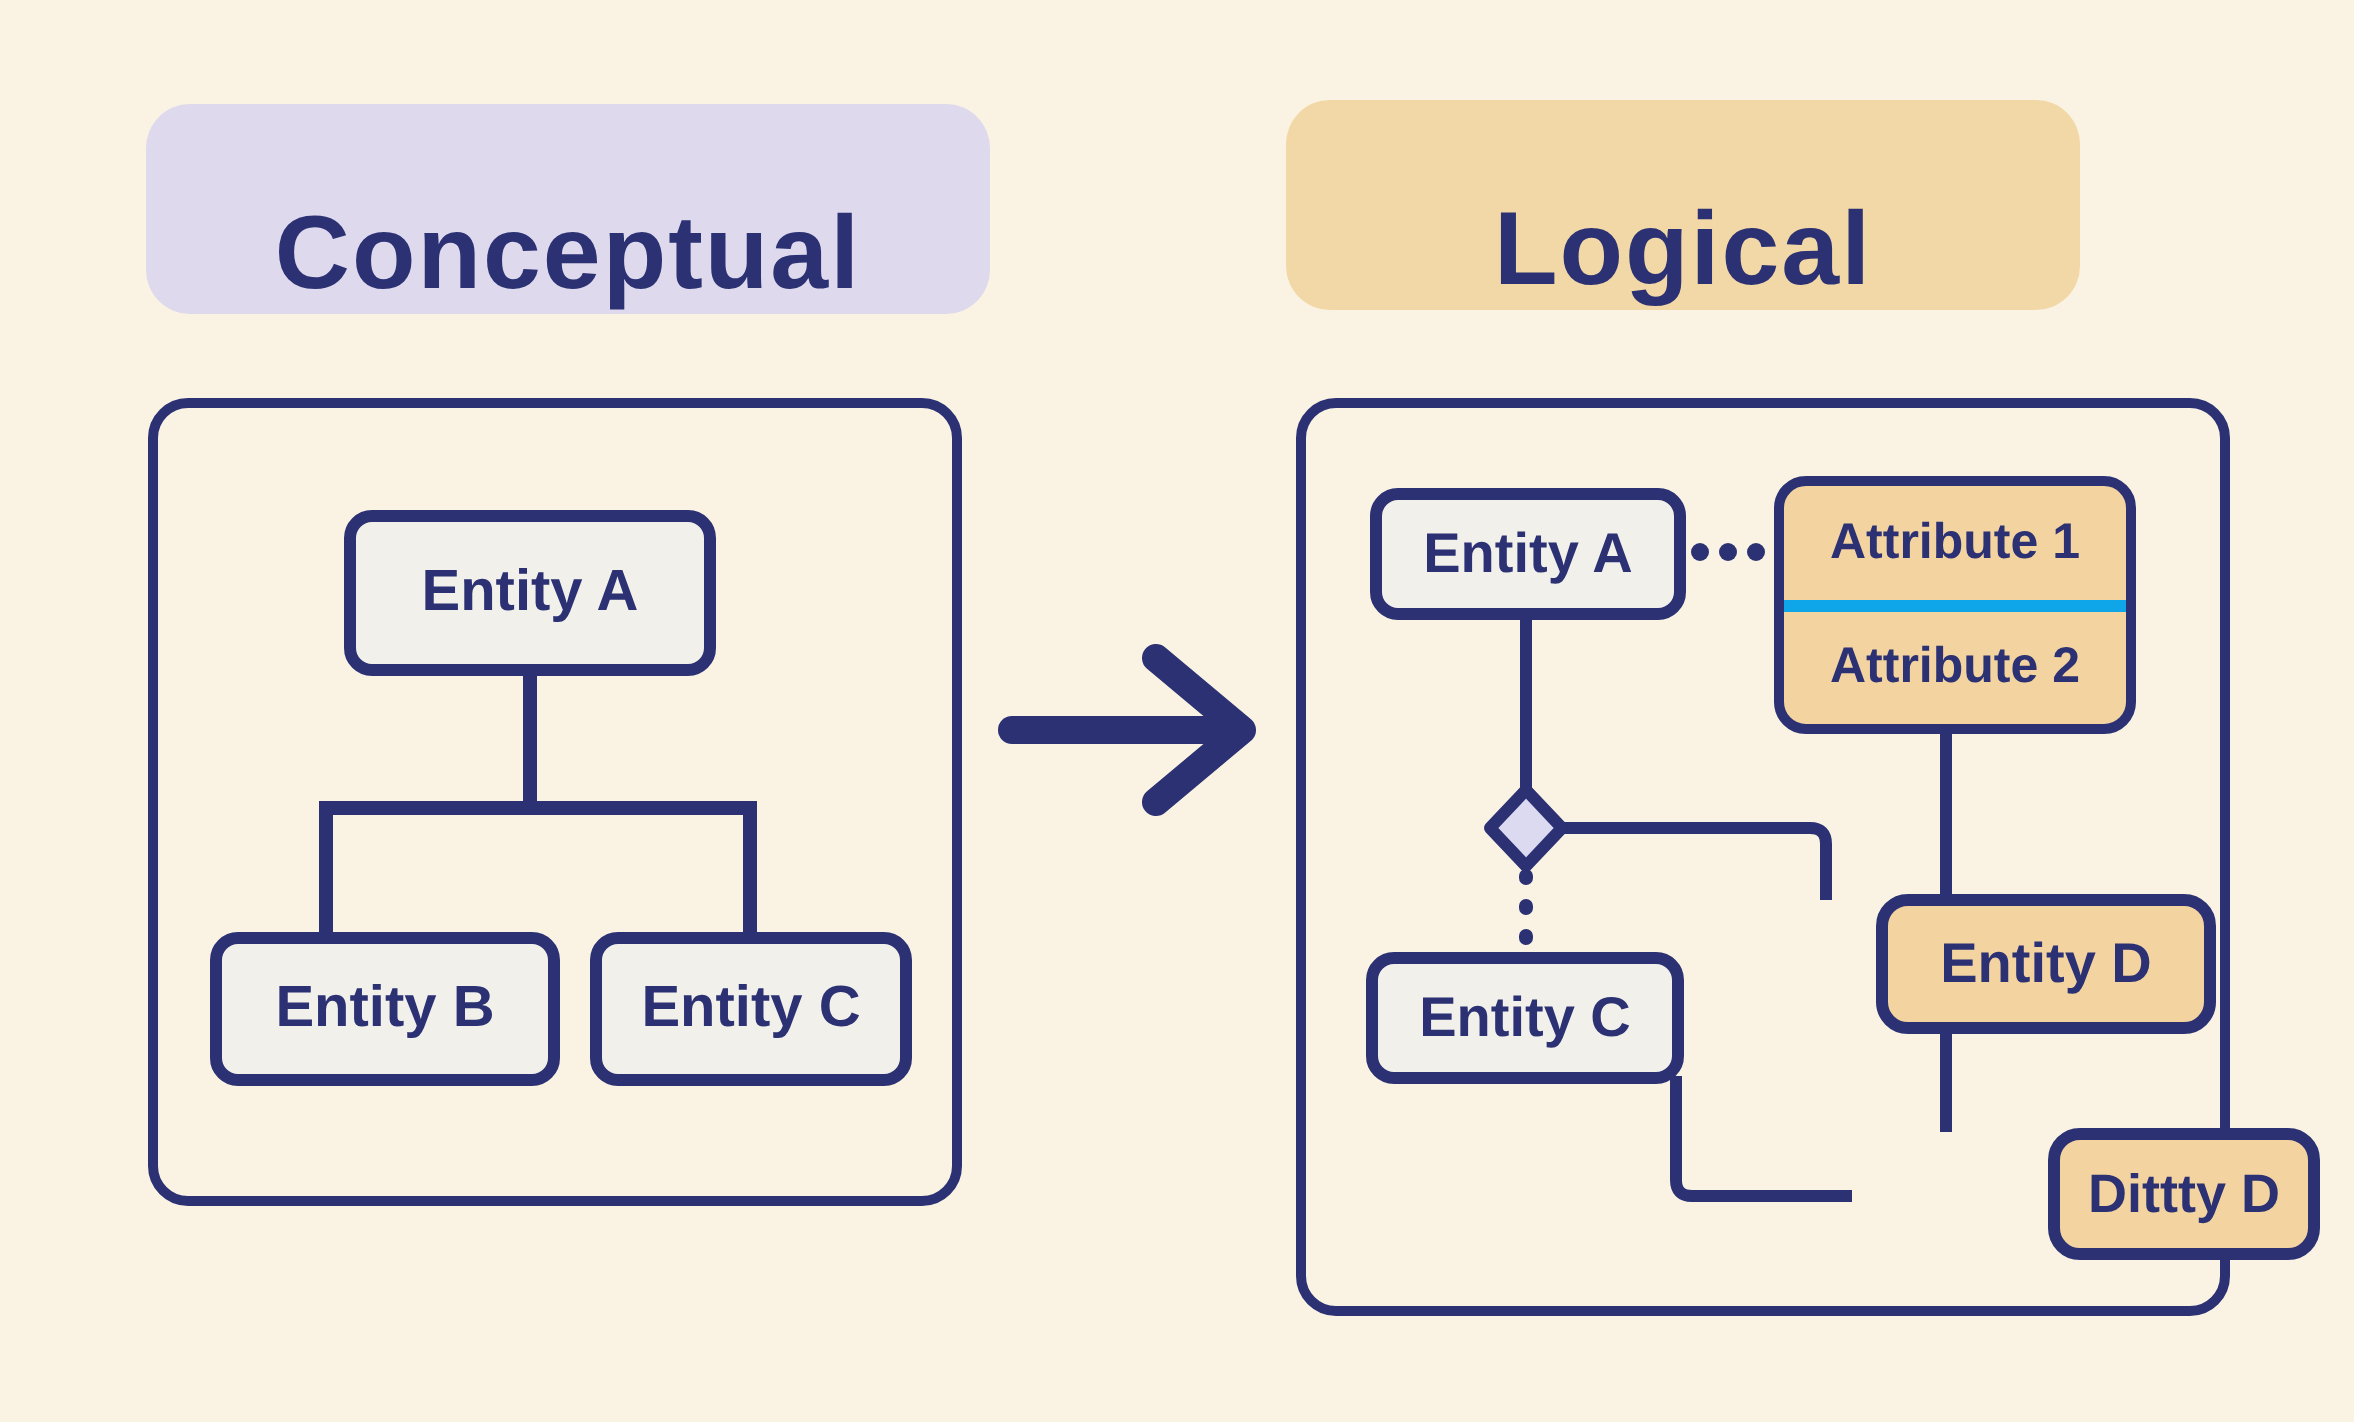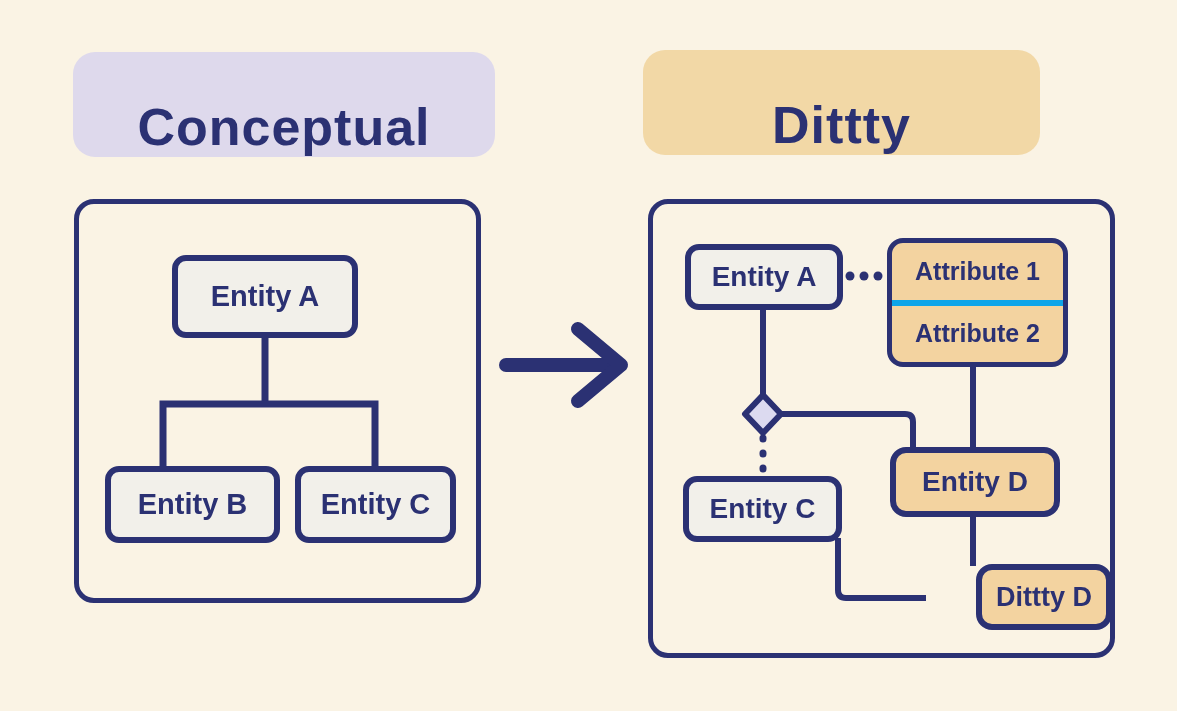--- a/index.html
+++ b/index.html
@@ -31,21 +31,21 @@
   .node{
     position:absolute;
     display:flex;align-items:center;justify-content:center;
     border:6px solid #2b3173;
     border-radius:14px;
     background:#f2f0ea;
     font-weight:bold;
     color:#2b3173;
     box-sizing:border-box;
   }
-  .tan{background:#f3d3a0;border-radius:16px;}
+  .tan{background:#f3d3a0;border-radius:16px;margin-left:48px;}
   .fs29{font-size:29px;}
   .fs28{font-size:28px;}
   .fs27{font-size:27px;}
   
   .n-a1{left:172px;top:255px;width:186px;height:83px;}
   .n-b {left:105px;top:466px;width:175px;height:77px;}
   .n-c1{left:295px;top:466px;width:161px;height:77px;}
   
   .n-a2{left:685px;top:244px;width:158px;height:66px;}
   .n-c2{left:683px;top:476px;width:159px;height:66px;}
@@ -72,21 +72,21 @@
 </style>
 </head>
 <body>
 
 <div class="canvas">
 
   <div class="hdr hdr-left">
     <span>Conceptual</span>
   </div>
   <div class="hdr hdr-right">
-    <span>Dittty</span>
+    <span>Logical</span>
   </div>
 
   <svg class="wires" width="1177" height="711" viewBox="0 0 1177 711">
 
     <g stroke="#2b3173" stroke-width="7" fill="none">
       <path d="M265,334 L265,404"></path>
       <path d="M163,468 L163,404 L375,404 L375,468"></path>
     </g>
 
     <g stroke="#2b3173" stroke-width="14" fill="none" stroke-linecap="round" stroke-linejoin="round">

